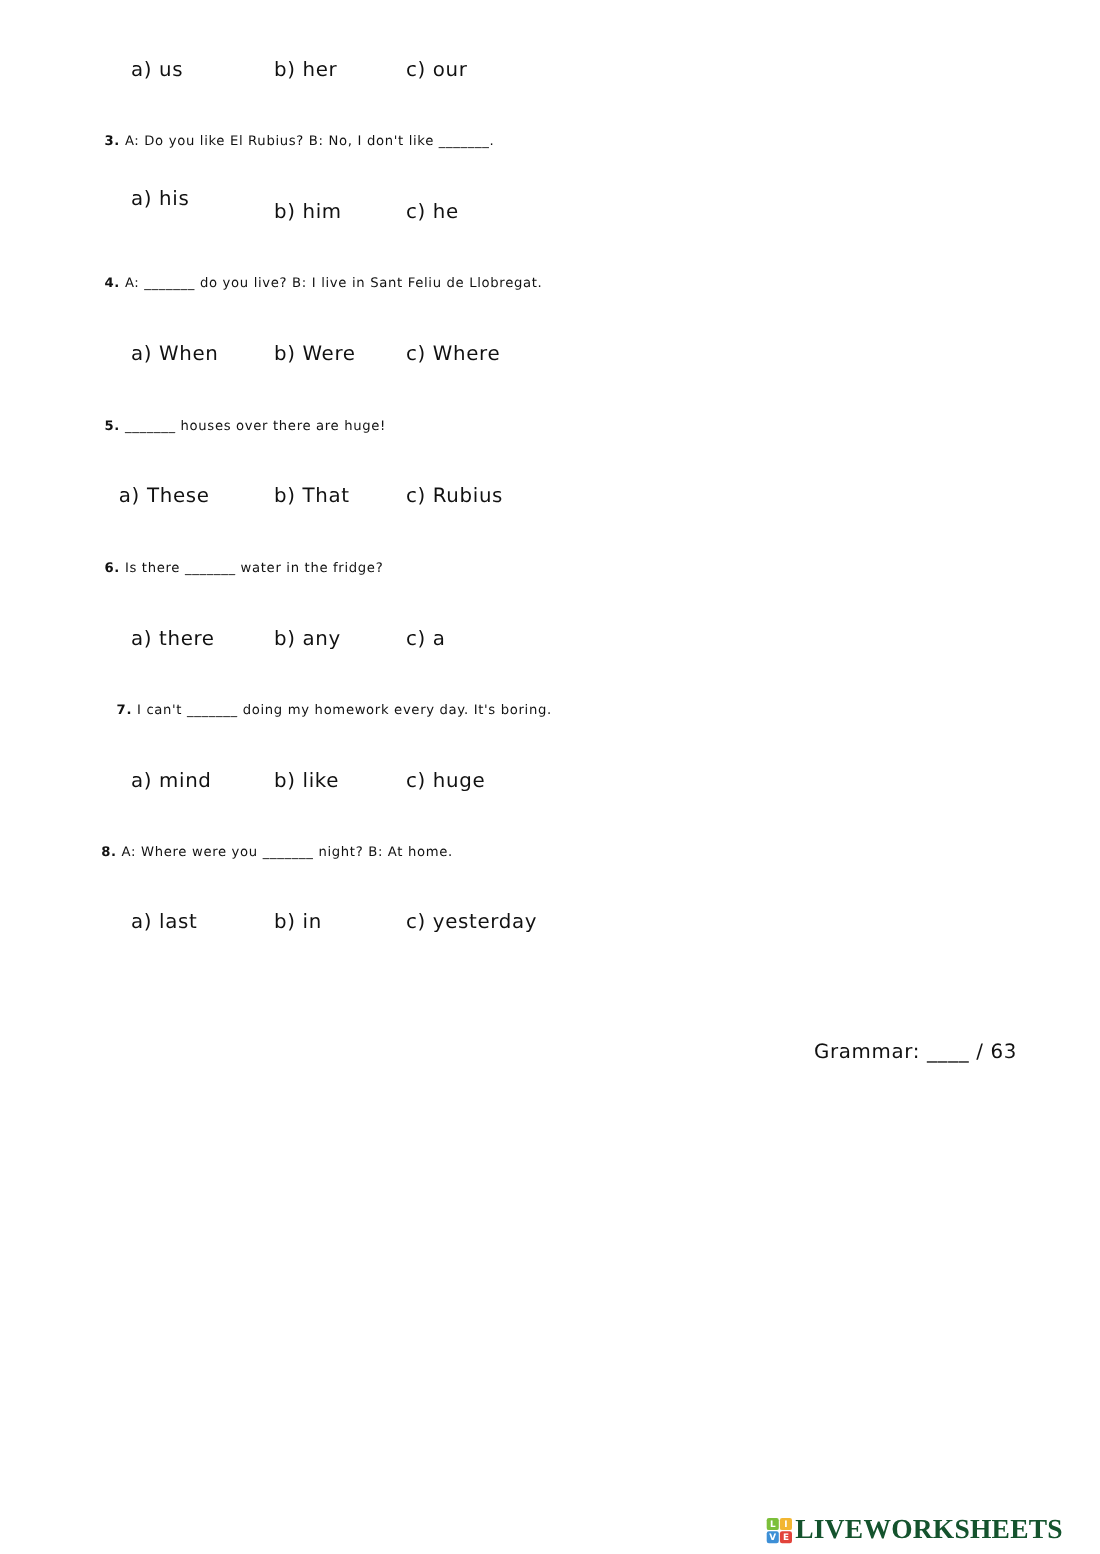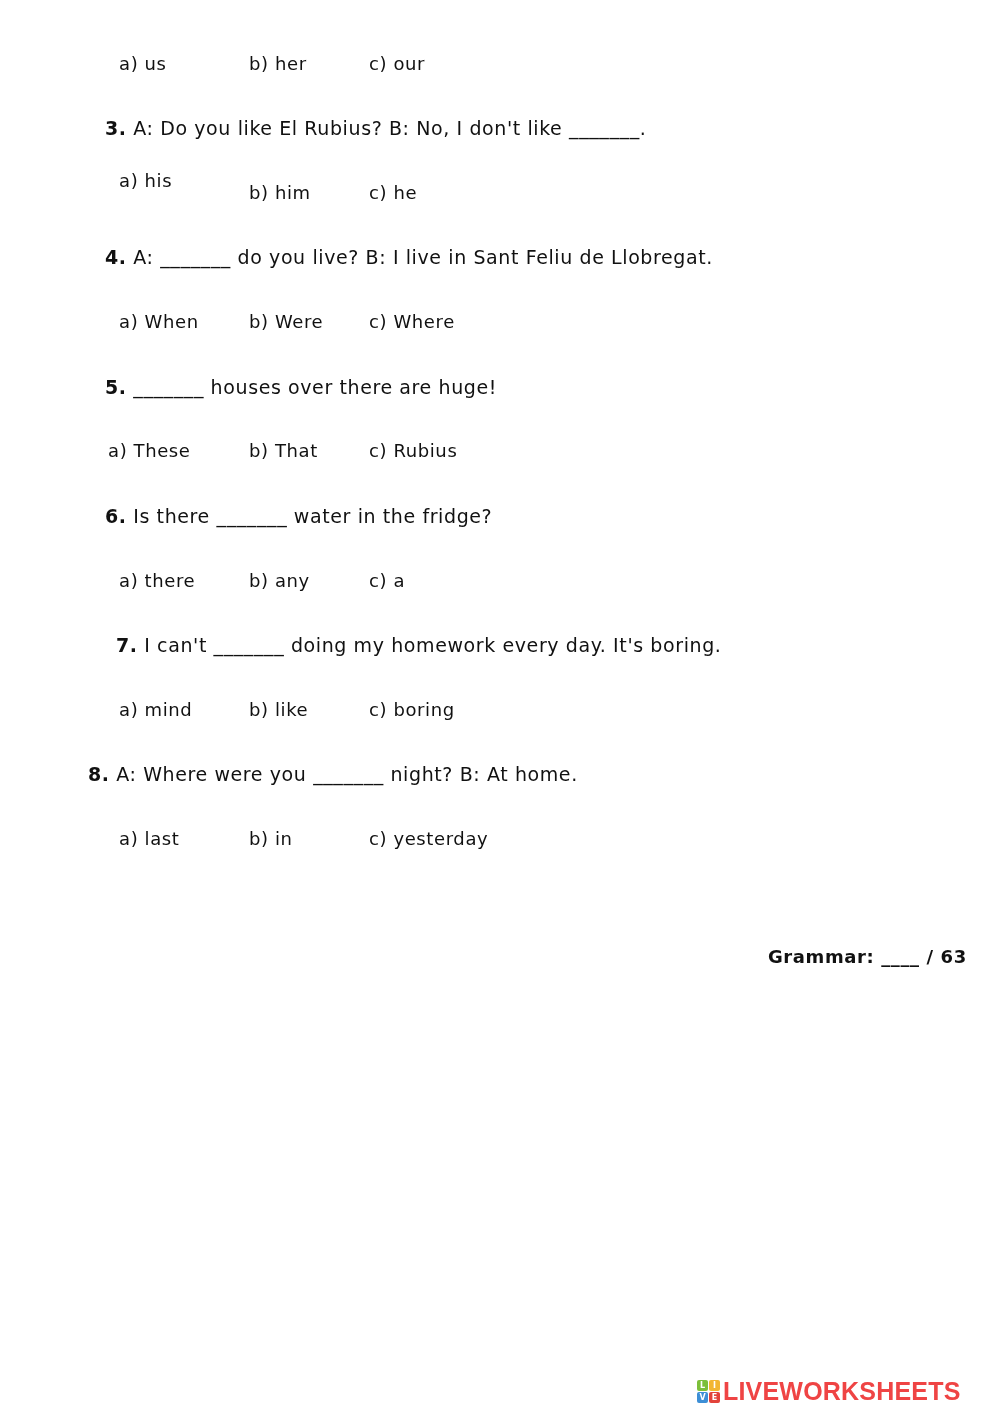--- a/index.html
+++ b/index.html
@@ -1,25 +1,25 @@
 <!DOCTYPE html>
 <html><head>
 <meta charset="utf-8">
 <style>
   html, body { margin:0; padding:0; background:#ffffff; }
   body { width:1000px; height:1413px; position:relative; overflow:hidden;
          font-family:"DejaVu Sans", sans-serif; color:#111; }
-  .line { position:absolute; font-size:19px; line-height:22px; white-space:pre; letter-spacing:0.6px;margin-left:10px; }
+  .line { position:absolute; font-size:12px; line-height:22px; white-space:pre; letter-spacing:0.6px; }
   .num { font-weight:bold; }
   .opt { position:absolute; font-size:18px; line-height:22px; white-space:pre; letter-spacing:0.6px;text-align:center; }
-  .score { position:absolute; left:740px; top:946px; font-size:18px; font-weight:bold; letter-spacing:0.6px; white-space:pre;margin-left:28px; }
+  .score { position:absolute; left:740px; top:946px; font-size:18px; font-weight:normal; letter-spacing:0.6px; white-space:pre; }
   .logo { position:absolute; left:697px; top:1377px; display:flex; align-items:center; }
   .logo-grid { display:grid; grid-template-columns:11px 11px; grid-template-rows:11px 11px; gap:1px; margin-right:3px; }
   .tile { font-size:8px; font-weight:bold; color:#fff; display:flex; align-items:center; justify-content:center; border-radius:2px; }
-  .logo-text { font-family:Liberation Sans, sans-serif; font-weight:bold; font-size:25px; color:#ef4444; letter-spacing:0.2px; }
+  .logo-text { font-family:Liberation Serif, serif; font-weight:bold; font-size:25px; color:#14532d; letter-spacing:0.2px; }
 </style>
 </head>
 <body>
 
 <div class="opt" style="left:119px;top:53px">a) us</div>
 <div class="opt" style="left:249px;top:53px">b) her</div>
 <div class="opt" style="left:369px;top:53px">c) our</div>
 
 <div class="line" style="left:95px;top:117px"><span class="num">3.</span><span> A: Do you like El Rubius? B: No, I don't like _______.</span></div>
 <div class="opt" style="left:119px;top:170px">a) his</div>
@@ -37,23 +37,23 @@
 <div class="opt" style="left:369px;top:440px">c) Rubius</div>
 
 <div class="line" style="left:95px;top:505px"><span class="num">6.</span><span> Is there _______ water in the fridge?</span></div>
 <div class="opt" style="left:119px;top:570px">a) there</div>
 <div class="opt" style="left:249px;top:570px">b) any</div>
 <div class="opt" style="left:369px;top:570px">c) a</div>
 
 <div class="line" style="left:106px;top:634px"><span class="num">7.</span><span> I can't _______ doing my homework every day. It's boring.</span></div>
 <div class="opt" style="left:119px;top:699px">a) mind</div>
 <div class="opt" style="left:249px;top:699px">b) like</div>
-<div class="opt" style="left:369px;top:699px">c) boring</div>
+<div class="opt" style="left:369px;top:699px">c) huge</div>
 
-<div class="line" style="left:78px;top:763px"><span class="num">8.</span><span> A: Where were you _______ night? B: At home.</span></div>
+<div class="line" style="left:92px;top:763px"><span class="num">8.</span><span> A: Where were you _______ night? B: At home.</span></div>
 <div class="opt" style="left:119px;top:828px">a) last</div>
 <div class="opt" style="left:249px;top:828px">b) in</div>
 <div class="opt" style="left:369px;top:828px">c) yesterday</div>
 
 <div class="score">Grammar: ____ / 63</div>
 
 <div class="logo">
   <div class="logo-grid">
     <div class="tile" style="background:#7cbf3a">L</div>
     <div class="tile" style="background:#f2b632">I</div>

